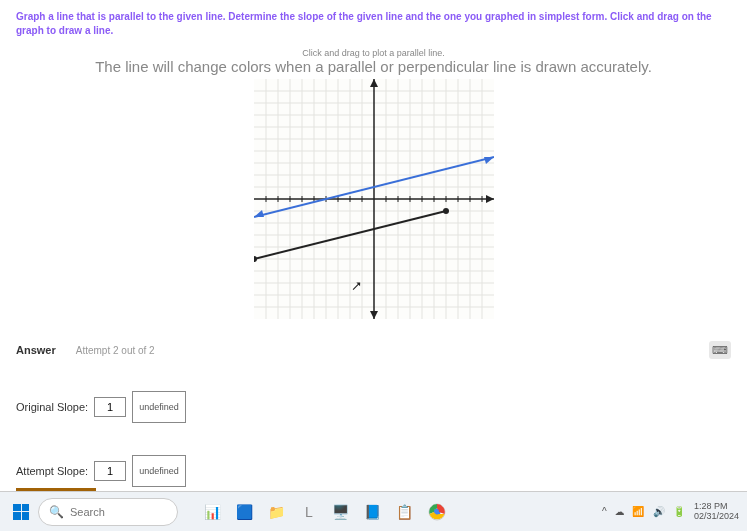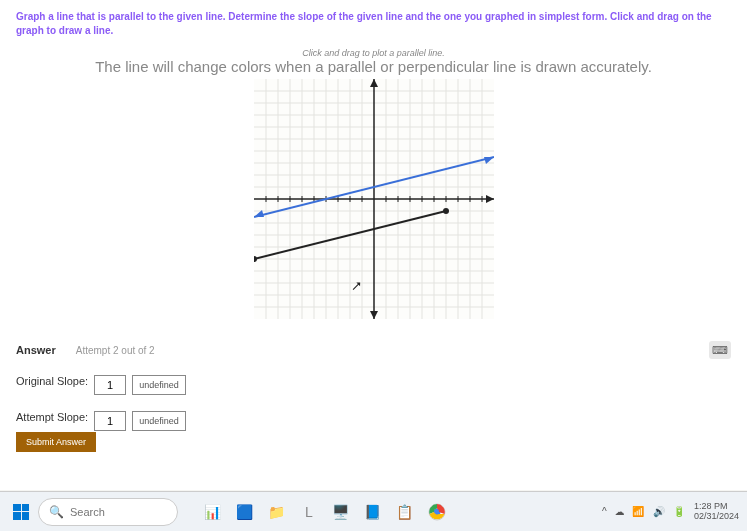--- a/index.html
+++ b/index.html
@@ -1,30 +1,30 @@
 <!DOCTYPE html>
 <html><head>
 <meta charset="utf-8">
 <style>
 *{box-sizing:border-box;margin:0;padding:0;font-family:Arial,sans-serif}
 body{width:747px;height:531px;background:#f5f5f2;overflow:hidden;position:relative}
 .content{padding:10px 16px;background:#fff;min-height:490px}
 .prompt{font-size:10px;color:#8b5cf6;font-weight:bold;line-height:1.4}
-.hint{text-align:center;font-size:9px;color:#888;margin-top:10px;font-style:italic}
+.hint{text-align:center;font-size:9px;color:#888;margin-top:10px;}
 .hint2{text-align:center;font-size:15px;color:#888}
 .graph-wrap{display:flex;justify-content:center;margin-top:4px}
 svg.graph{display:block}
 .answer-row{display:flex;align-items:center;gap:20px;margin-top:22px}
 .answer-lbl{font-size:11px;font-weight:bold;color:#333}
 .attempts{font-size:10px;color:#999}
 .speaker{margin-left:auto;width:22px;height:18px;background:#e8e8e8;border-radius:3px;display:flex;align-items:center;justify-content:center;font-size:11px;color:#555}
-.field-row{display:flex;gap:6px;margin-top:16px}
+.field-row{display:flex;align-items:center;gap:6px;margin-top:32px}
 .field-lbl{font-size:11px;color:#333}
 .field-row input{width:32px;height:20px;border:1px solid #888;text-align:center;font-size:11px}
-.unit-btn{height:20px;font-size:9px;padding:0 6px;border:1px solid #888;background:#fff;color:#555;cursor:pointer}
+.unit-btn{height:32px;font-size:9px;padding:0 6px;border:1px solid #888;background:#fff;color:#555;cursor:pointer}
 .submit{background:#a16207;color:#fff;border:none;font-size:9px;padding:5px 10px;cursor:pointer}
 .taskbar{position:absolute;bottom:0;left:0;right:0;height:40px;background:#eef2f6;border-top:1px solid #ccc;display:flex;align-items:center;padding:0 8px;gap:4px}
 .start{width:26px;height:26px;display:flex;align-items:center;justify-content:center}
 .win{display:grid;grid-template-columns:1fr 1fr;gap:1px;width:16px;height:16px}
 .win div{background:#0078d4}
 .search-box{display:flex;align-items:center;background:#fff;border:1px solid #ccc;border-radius:14px;height:28px;padding:0 10px;gap:6px;width:140px}
 .search-box .mag{font-size:12px;color:#555}
 .search-box input{border:none;outline:none;font-size:11px;width:90px;background:transparent}
 .tb-icons{display:flex;gap:10px;margin-left:20px}
 .tb-icons span{width:22px;height:22px;display:flex;align-items:center;justify-content:center;font-size:14px}

